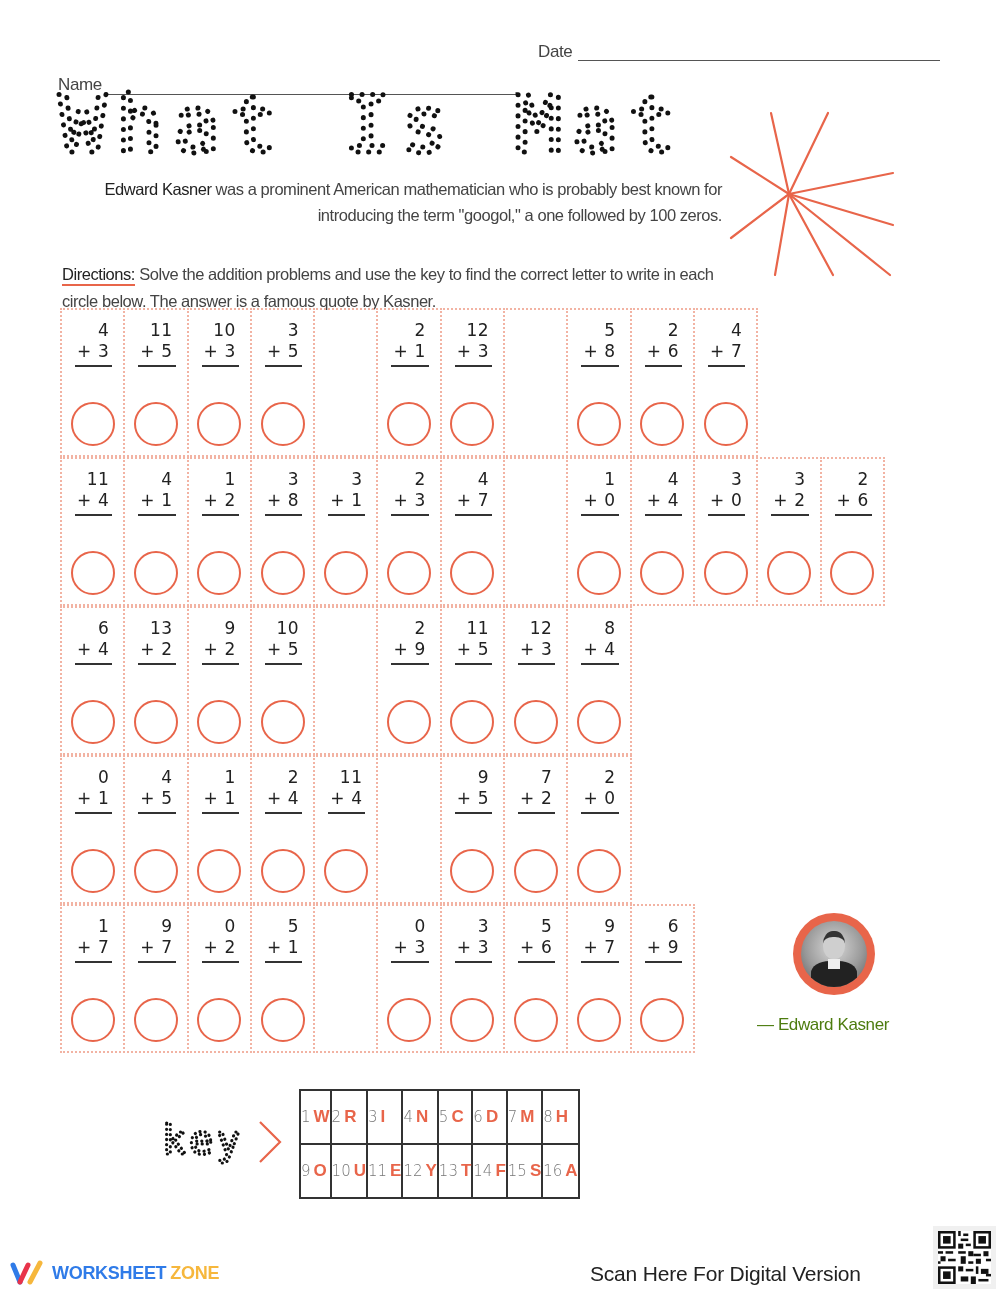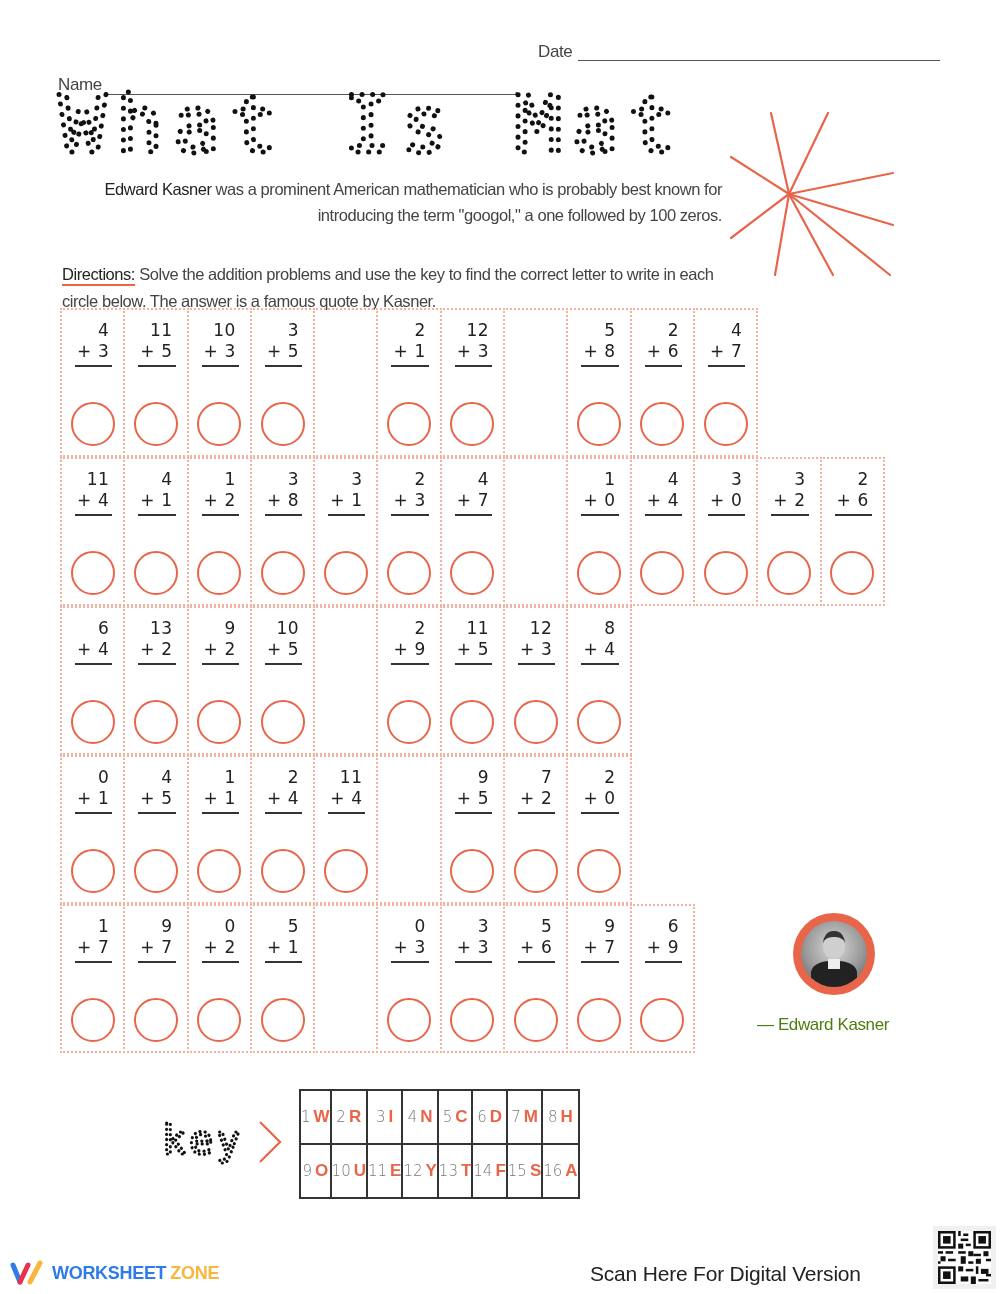--- a/index.html
+++ b/index.html
@@ -41,21 +41,21 @@
   .portrait .photo { position: absolute; left: 8px; top: 8px; width: 66px; height: 66px; border-radius: 50%; background: radial-gradient(circle at 50% 40%, #d9d9d9 0%, #9a9a9a 55%, #555 100%); overflow: hidden; }
   .portrait .head { position: absolute; left: 22px; top: 10px; width: 22px; height: 28px; border-radius: 45%; background: #cfcfcf; border-top: 6px solid #333; }
   .portrait .body { position: absolute; left: 10px; top: 40px; width: 46px; height: 30px; border-radius: 40% 40% 0 0; background: #222; }
   .portrait .collar { position: absolute; left: 27px; top: 38px; width: 12px; height: 10px; background: #eee; }
   .attribution { position: absolute; left: 757px; top: 1015px; font-size: 17px; color: #4d7c0f; letter-spacing: -0.4px; }
 
   #key-label-svg { position: absolute; left: 160px; top: 1118px; }
   .key-arrow { position: absolute; left: 256px; top: 1118px; }
 
   .key-table { position: absolute; left: 299px; top: 1089px; border-collapse: collapse; }
-  .key-table td { width: 29px; height: 54px; border: 2px solid #333; text-align: center; vertical-align: middle; font-size: 16px; }
+  .key-table td { width: 29px; height: 54px; border: 2px solid #333; text-align: left; vertical-align: middle; font-size: 16px; }
   .key-table .num { color: #777; font-family: "DejaVu Sans", sans-serif; font-weight: 300; font-size: 15px; margin-right: 3px; }
   .key-table .letter { color: #e8654a; font-weight: bold; font-size: 17px; }
 
   .footer-logo { position: absolute; left: 8px; top: 1259px; display: flex; align-items: center; }
   .footer-logo .brand-a { color: #2f7be8; font-weight: bold; font-size: 18px; letter-spacing: -0.3px; margin-left: 6px; }
   .footer-logo .brand-b { color: #f6b73c; font-weight: bold; font-size: 18px; letter-spacing: -0.3px; margin-left: 4px; }
   .scan-text { position: absolute; left: 590px; top: 1262px; font-size: 21px; color: #222; letter-spacing: -0.2px; }
   .qr { position: absolute; left: 933px; top: 1226px; width: 63px; height: 63px; background: #f0f0f0; padding: 5px; }
 </style>
 </head>

